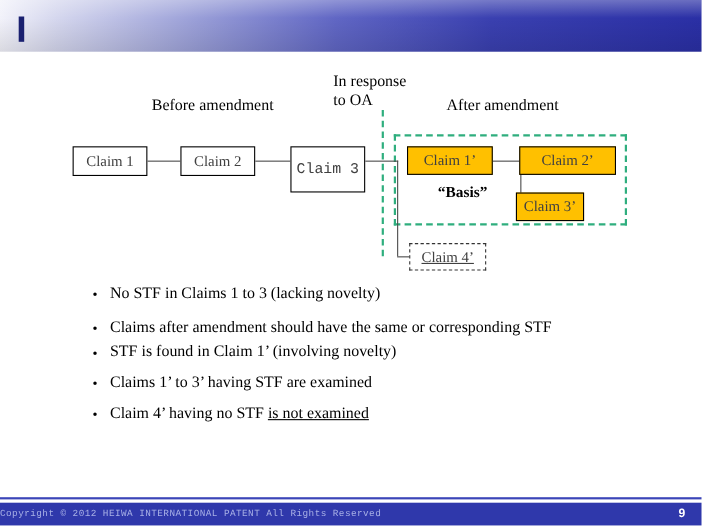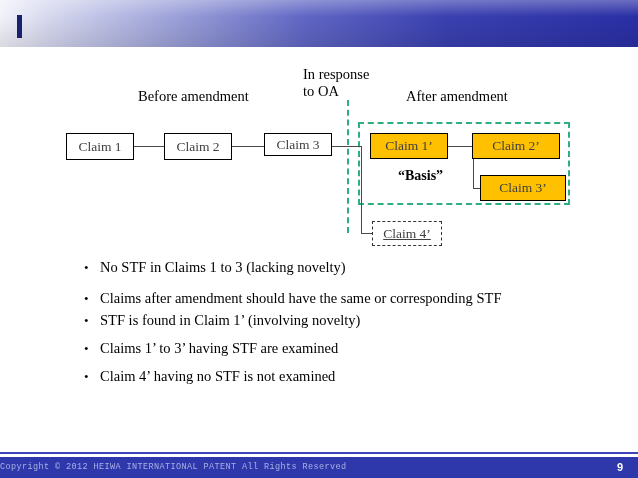--- a/index.html
+++ b/index.html
@@ -74,25 +74,25 @@
     background: #FFC000;
     border: 1px solid #000000;
   }
   .claim-dashed {
     background: #ffffff;
     border: 1px dashed #333333;
   }
 
   #box-claim1 { left: 66px;  top: 133px; width: 68px; height: 27px; }
   #box-claim2 { left: 164px; top: 133px; width: 68px; height: 27px; }
-  #box-claim3 { left: 264px; top: 133px; width: 68px; height: 23px; }
+  #box-claim3 { left: 264px; top: 133px; width: 68px; height: 42px; font-family: Liberation Mono, monospace; }
 
   #box-claim1p { left: 370px; top: 133px; width: 78px; height: 26px; }
   #box-claim2p { left: 472px; top: 133px; width: 88px; height: 26px; }
-  #box-claim3p { left: 480px; top: 175px; width: 86px; height: 26px; }
+  #box-claim3p { left: 469px; top: 175px; width: 62px; height: 26px; }
   #box-claim4p { left: 372px; top: 221px; width: 70px; height: 25px; text-decoration: underline; }
 
   
   #basis-label {
     position: absolute;
     left: 398px; top: 168px;
     font-size: 14px;
     font-weight: bold;
     color: #000000;
     white-space: nowrap;
@@ -153,21 +153,21 @@
     width: 16px;
     flex: 0 0 16px;
     text-align: left;
     font-size: 13px;
     line-height: 19px;
   }
   .bullet-text { white-space: nowrap; text-align: center; }
   .gap-lg { margin-top: 12px; }
   .gap-sm { margin-top: 3px; }
   .gap-md { margin-top: 9px; }
-  .underline-tail { }
+  .underline-tail { text-decoration: underline; }
 
   
   #footer-rule {
     position: absolute;
     left: 0; top: 452px;
     width: 638px; height: 2px;
     background: #3b45b8;
   }
   #footer-band {
     position: absolute;

